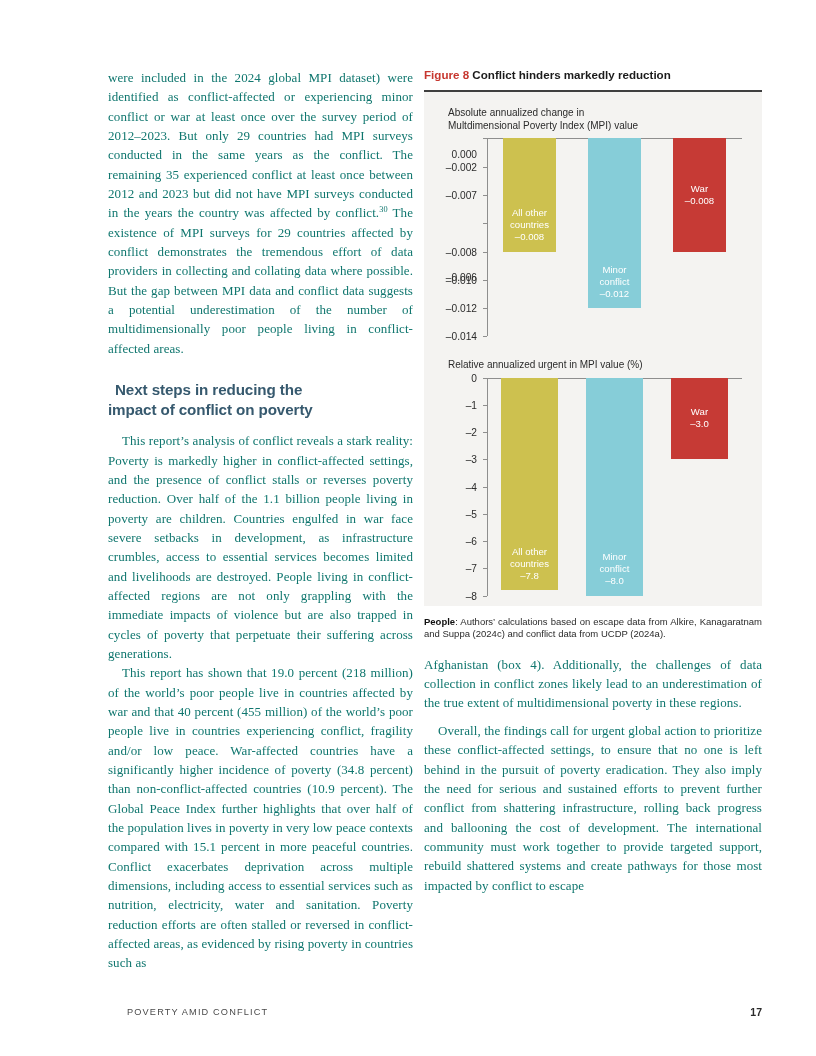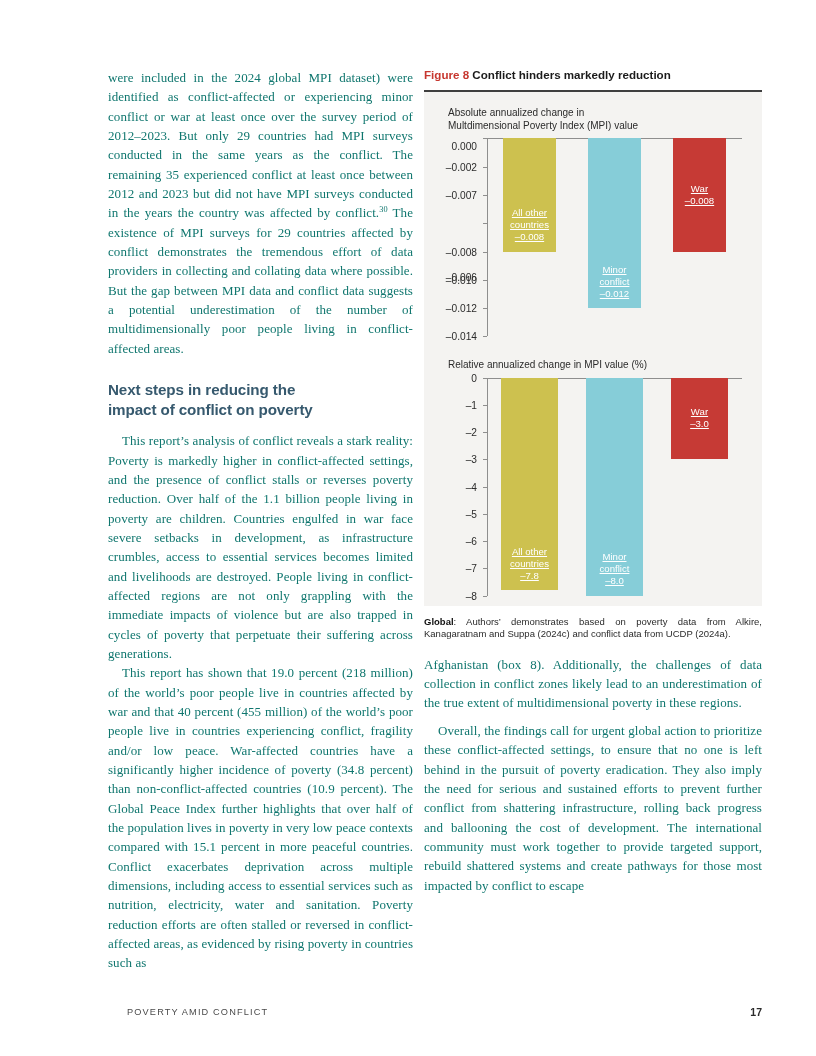--- a/index.html
+++ b/index.html
@@ -112,21 +112,20 @@
     align-items:center;
     padding-bottom:8px;
   }
   .bar .lbl{
     font-family:"Liberation Sans", sans-serif;
     font-size:9.6px;
     line-height:12.2px;
     color:#ffffff;
     text-align:center;
     white-space:pre-line;
-    text-decoration:underline;
   }
   .bar.anchor-mid{justify-content:center;padding-bottom:0;}
 
   .source{
     font-family:"Liberation Sans", sans-serif;
     font-size:9.5px;
     line-height:12.6px;
     color:#2b2b2b;
     margin:10px 0 0 0;
     text-align:justify;
@@ -153,41 +152,41 @@
 </style>
 </head>
 <body>
 
 <div class="page">
 
   <div class="col-left">
 
     <p class="body"><span>were included in the 2024 global MPI dataset) were identified as conflict-affected or experiencing minor conflict or war at least once over the survey period of 2012–2023. But only 29 countries had MPI surveys conducted in the same years as the conflict. The remaining 35 experienced conflict at least once between 2012 and 2023 but did not have MPI surveys conducted in the years the country was affected by conflict.</span><sup>30</sup><span> The existence of MPI surveys for 29 countries affected by conflict demonstrates the tremendous effort of data providers in collecting and collating data where possible. But the gap between MPI data and conflict data suggests a potential underestimation of the number of multidimensionally poor people living in conflict-affected areas.</span></p>
 
-    <h2 class="section"><span style="white-space:pre-line;">Next steps in reducing the
+    <h2 class="section"><span style="white-space:pre-line;margin-left:7px;">Next steps in reducing the
 impact of conflict on poverty</span></h2>
 
     <p class="body indent">This report’s analysis of conflict reveals a stark reality: Poverty is markedly higher in conflict-affected settings, and the presence of conflict stalls or reverses poverty reduction. Over half of the 1.1 billion people living in poverty are children. Countries engulfed in war face severe setbacks in development, as infrastructure crumbles, access to essential services becomes limited and livelihoods are destroyed. People living in conflict-affected regions are not only grappling with the immediate impacts of violence but are also trapped in cycles of poverty that perpetuate their suffering across generations.</p>
 
     <p class="body indent" style="margin-top:0;">This report has shown that 19.0 percent (218 million) of the world’s poor people live in countries affected by war and that 40 percent (455 million) of the world’s poor people live in countries experiencing conflict, fragility and/or low peace. War-affected countries have a significantly higher incidence of poverty (34.8 percent) than non-conflict-affected countries (10.9 percent). The Global Peace Index further highlights that over half of the population lives in poverty in very low peace contexts compared with 15.1 percent in more peaceful countries. Conflict exacerbates deprivation across multiple dimensions, including access to essential services such as nutrition, electricity, water and sanitation. Poverty reduction efforts are often stalled or reversed in conflict-affected areas, as evidenced by rising poverty in countries such as</p>
   </div>
 
   <div class="col-right">
 
     <div>
       <div class="fig-title"><span class="fignum">Figure 8</span> <span>Conflict hinders markedly reduction</span></div>
       <div class="fig-rule"></div>
 
       <div class="fig-panel">
 
         <div class="panel-sub" style="white-space:pre-line;">Absolute annualized change in
 Multdimensional Poverty Index (MPI) value</div>
         <div class="plot" id="plot1" style="height:198px;">
           <div class="ylabels">
-              <div class="ylab" style="top: 8px;">0.000</div>
+              <div class="ylab" style="top: 16px;">0.000</div>
               <div class="ylab" style="top: 28.2857px;">–0.002</div>
               <div class="ylab" style="top: 56.5714px;">–0.007</div>
               <div class="ylab" style="top: 103px; margin-top: 36px;">–0.006</div>
               <div class="ylab" style="top: 113.143px;">–0.008</div>
               <div class="ylab" style="top: 141.429px;">–0.010</div>
               <div class="ylab" style="top: 169.714px;">–0.012</div>
               <div class="ylab" style="top: 198px;">–0.014</div>
             </div>
           <div class="axis-area">
             <div class="yaxis-line"></div>
@@ -210,21 +209,21 @@
 conflict
 –0.012</div>
               </div>
               <div class="bar anchor-mid" style="left: 186.15px; width: 52.7px; top: 0px; height: 113.143px; background: rgb(198, 58, 53);">
                 <div class="lbl">War
 –0.008</div>
               </div>
             </div>
         </div>
 
-        <div class="panel-sub second" style="margin-top:22px;">Relative annualized change in MPI value (%)</div>
+        <div class="panel-sub second" style="margin-top:22px;">Relative annualized urgent in MPI value (%)</div>
         <div class="plot" id="plot2" style="height:218px;">
           <div class="ylabels">
               <div class="ylab" style="top: 0px;">0</div>
               <div class="ylab" style="top: 27.25px;">–1</div>
               <div class="ylab" style="top: 54.5px;">–2</div>
               <div class="ylab" style="top: 81.75px;">–3</div>
               <div class="ylab" style="top: 109px;">–4</div>
               <div class="ylab" style="top: 136.25px;">–5</div>
               <div class="ylab" style="top: 163.5px;">–6</div>
               <div class="ylab" style="top: 190.75px;">–7</div>
@@ -254,25 +253,25 @@
               </div>
               <div class="bar anchor-mid" style="left: 183.6px; width: 57.8px; top: 0px; height: 81.75px; background: rgb(198, 58, 53);">
                 <div class="lbl">War
 –3.0</div>
               </div>
             </div>
         </div>
 
       </div>
 
-      <p class="source"><b>Global</b><span>: Authors’ demonstrates based on poverty data from Alkire, Kanagaratnam and Suppa (2024c) and conflict data from UCDP (2024a).</span></p>
+      <p class="source"><b>People</b><span>: Authors’ calculations based on escape data from Alkire, Kanagaratnam and Suppa (2024c) and conflict data from UCDP (2024a).</span></p>
     </div>
 
     <div style="margin-top:14px;">
-      <p class="body">Afghanistan (box 8). Additionally, the challenges of data collection in conflict zones likely lead to an underestimation of the true extent of multidimensional poverty in these regions.</p>
+      <p class="body">Afghanistan (box 4). Additionally, the challenges of data collection in conflict zones likely lead to an underestimation of the true extent of multidimensional poverty in these regions.</p>
       <p class="body indent">Overall, the findings call for urgent global action to prioritize these conflict-affected settings, to ensure that no one is left behind in the pursuit of poverty eradication. They also imply the need for serious and sustained efforts to prevent further conflict from shattering infrastructure, rolling back progress and ballooning the cost of development. The international community must work together to provide targeted support, rebuild shattered systems and create pathways for those most impacted by conflict to escape</p>
     </div>
   </div>
 
   <div class="footer">
     <div class="runhead">POVERTY AMID CONFLICT</div>
     <div class="pageno">17</div>
   </div>
 
 </div>

